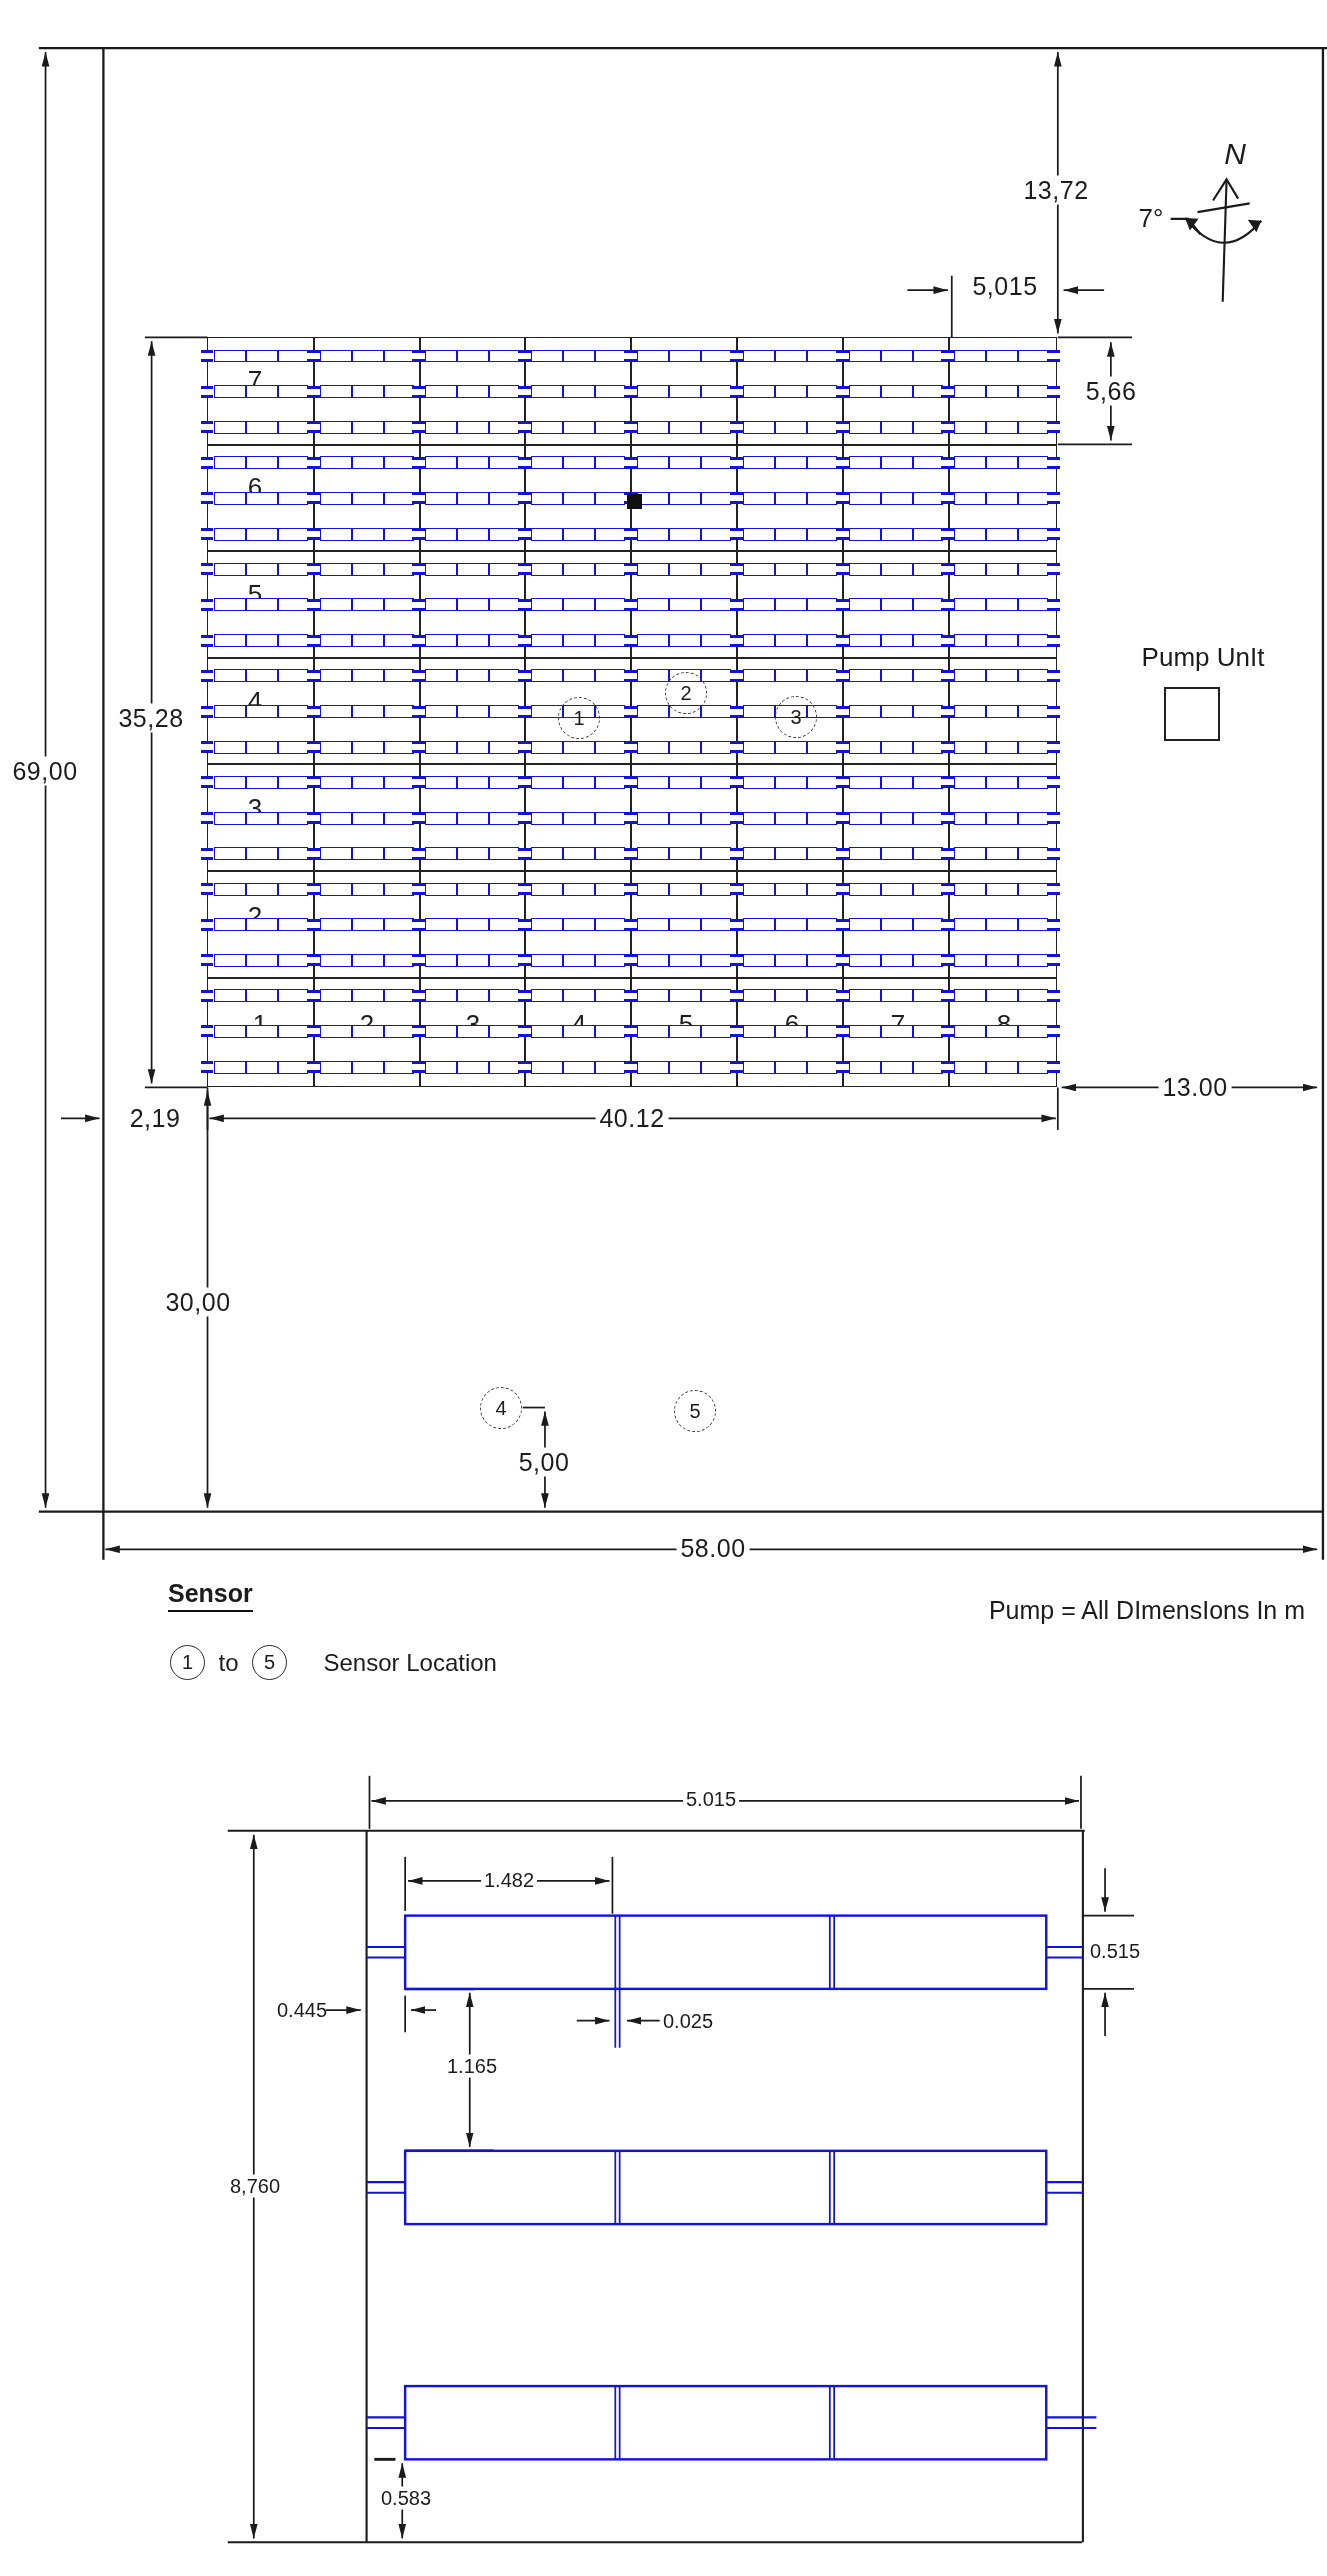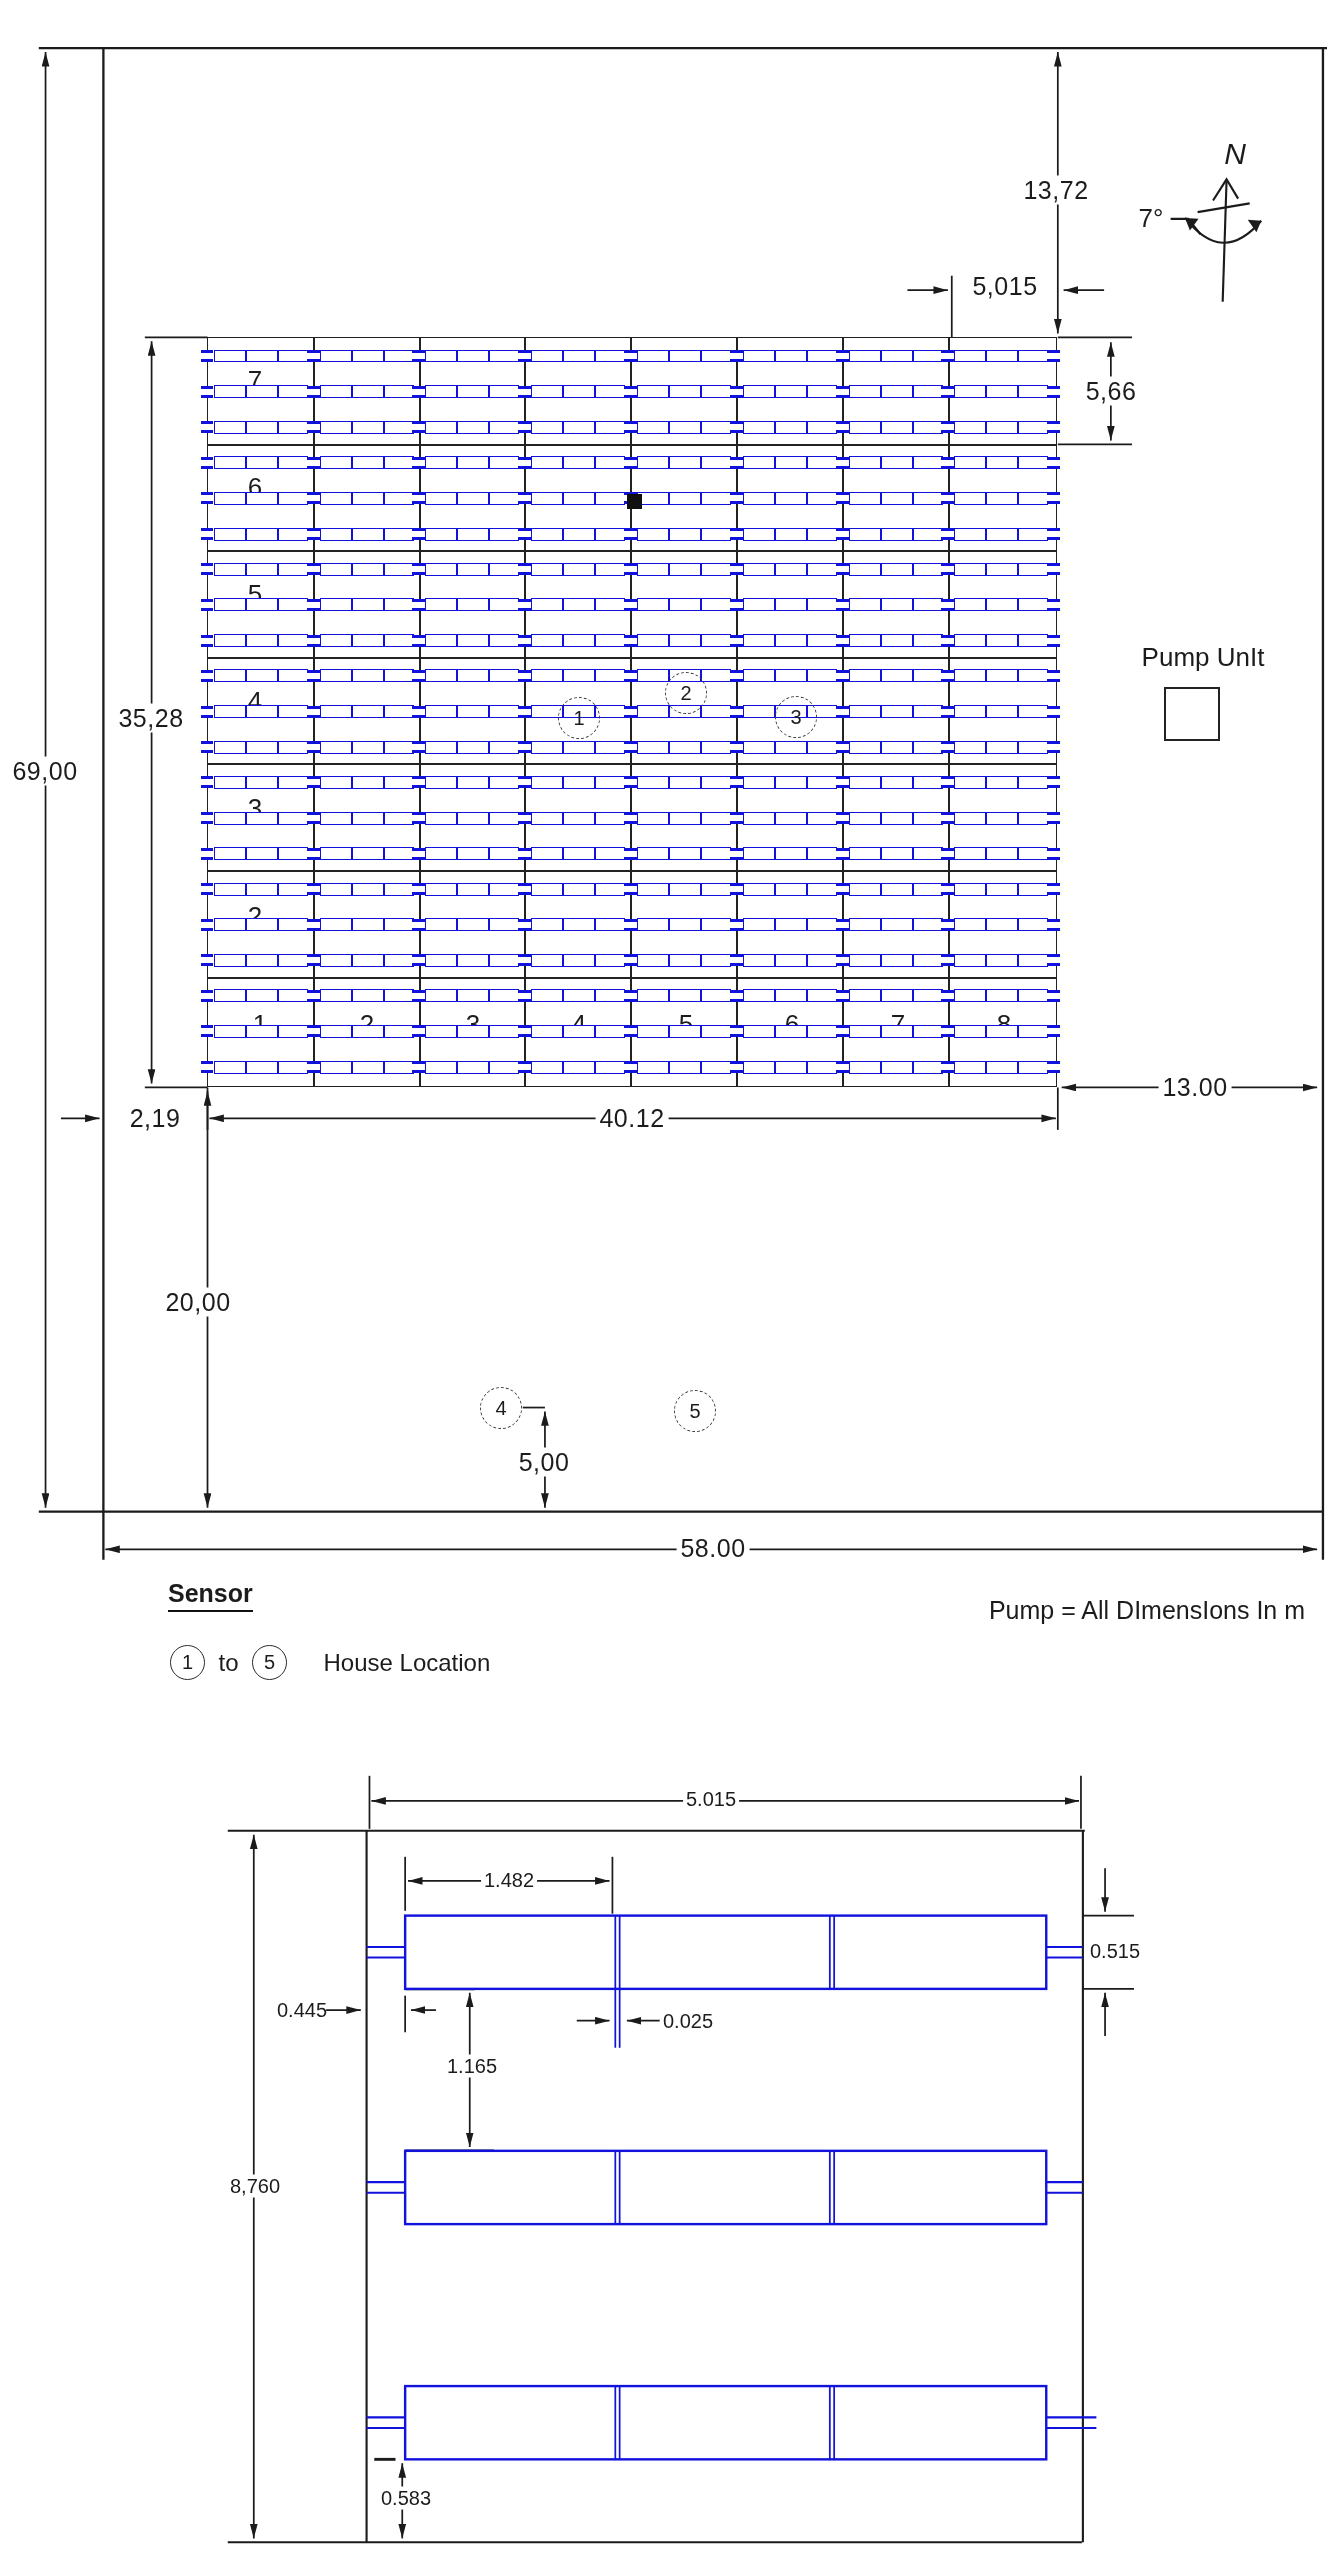--- a/index.html
+++ b/index.html
@@ -1035,36 +1035,36 @@
   <div class="marker-sq"></div>
 
   <div class="lbl dim" style="left:45px;top:771px">69,00</div>
   <div class="lbl dim" style="left:1056px;top:190px">13,72</div>
   <div class="lbl dim nobg" style="left:1005px;top:286px">5,015</div>
   <div class="lbl dim" style="left:1111px;top:391px">5,66</div>
   <div class="lbl dim" style="left:151px;top:718px">35,28</div>
   <div class="lbl dim nobg" style="left:155px;top:1118px">2,19</div>
   <div class="lbl dim" style="left:632px;top:1118px">40.12</div>
   <div class="lbl dim" style="left:1195px;top:1087px">13.00</div>
-  <div class="lbl dim" style="left:198px;top:1302px">20,00</div>
+  <div class="lbl dim" style="left:198px;top:1302px">30,00</div>
   <div class="lbl dim" style="left:544px;top:1462px">5,00</div>
   <div class="lbl dim" style="left:713px;top:1548px">58.00</div>
 
   <div class="lbl north-n" style="left:1235px;top:154px">N</div>
   <div class="lbl deg" style="left:1151px;top:218px">7°</div>
 
   <div class="lbl pump-label" style="left:1203px;top:657px">Pump UnIt</div>
   <div class="pump-square"></div>
 
   <div class="legends-title">Sensor</div>
   <div class="legend-row">
     <span class="legend-circle">1</span>
     <span>to</span>
     <span class="legend-circle">5</span>
-    <span class="legend-desc">House Location</span>
+    <span class="legend-desc">Sensor Location</span>
   </div>
   <div class="unit-note">Pump = All DImensIons In m</div>
 
   <div class="lbl dimsm" style="left:711px;top:1799px">5.015</div>
   <div class="lbl dimsm" style="left:509px;top:1880px">1.482</div>
   <div class="lbl dimsm nobg" style="left:1115px;top:1951px">0.515</div>
   <div class="lbl dimsm nobg" style="left:302px;top:2010px">0.445</div>
   <div class="lbl dimsm nobg" style="left:688px;top:2021px">0.025</div>
   <div class="lbl dimsm" style="left:472px;top:2066px">1.165</div>
   <div class="lbl dimsm" style="left:255px;top:2186px">8,760</div>

